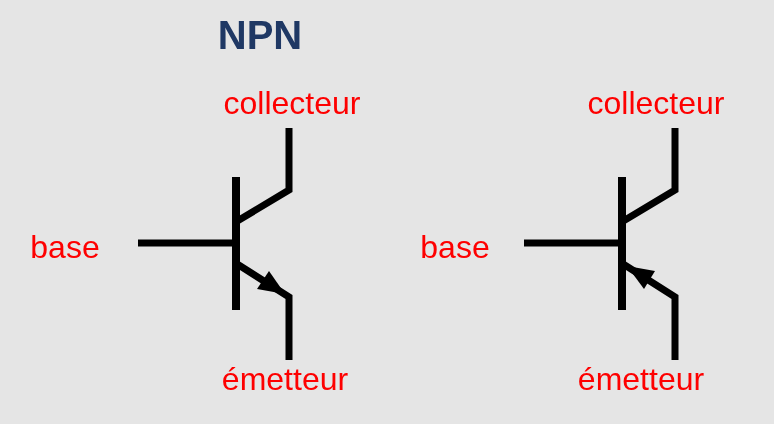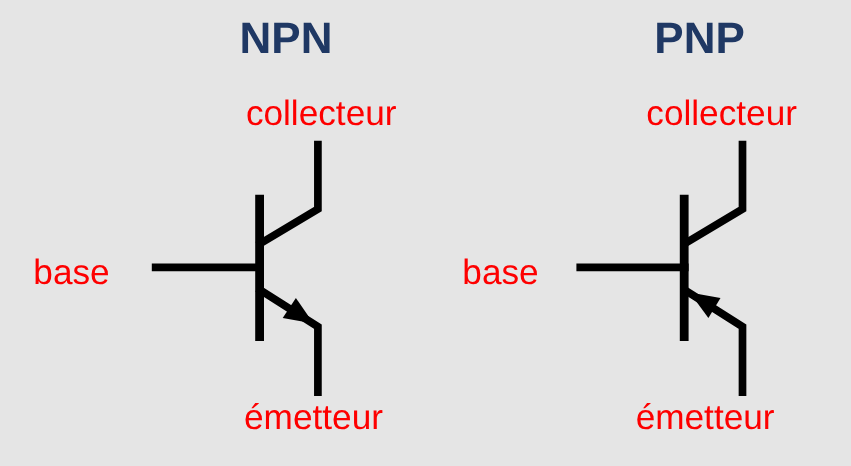--- a/index.html
+++ b/index.html
@@ -81,21 +81,20 @@
 
       <polyline class="stroke7" points="104,103 159,70 159,8"></polyline>
 
       <polyline class="stroke7" points="104,142 159,177 159,240"></polyline>
 
       <polygon class="arrowhead" points="155,174 127,169 139,151"></polygon>
     </svg>
   </section>
 
   <section class="panel">
-    <h2 class="title" style="left:636px; top:15px;">PNP</h2>
 
     <span class="lbl" style="left:656px; top:87px;">collecteur</span>
 
     <span class="lbl" style="left:455px; top:231px;">base</span>
 
     <span class="lbl" style="left:641px; top:363px;">émetteur</span>
 
     <svg class="symbol" style="left:516px; top:120px;" width="180" height="250" viewBox="0 0 180 250">
 
       <line class="stroke7" x1="8" y1="123" x2="110" y2="123"></line>

